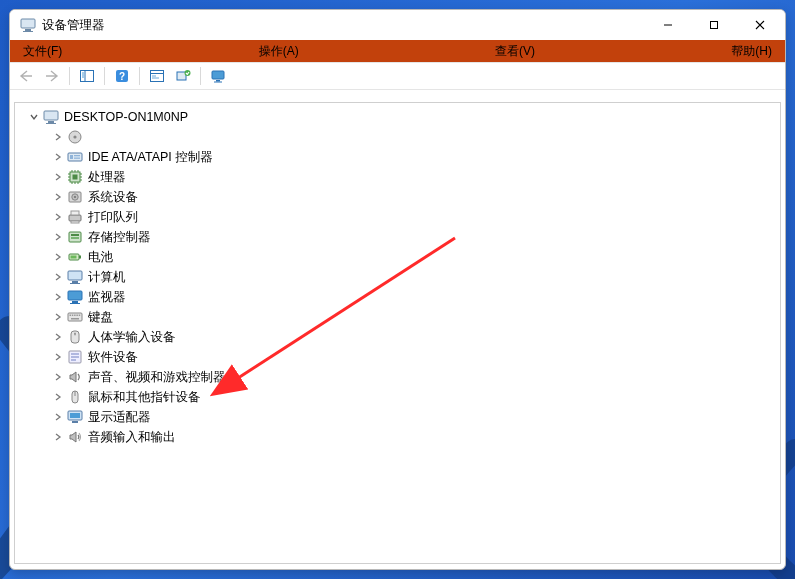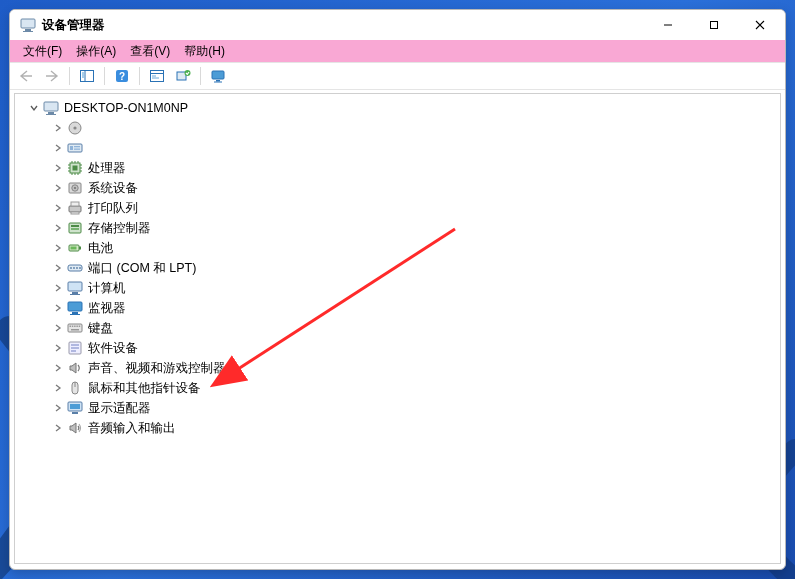--- a/index.html
+++ b/index.html
@@ -33,36 +33,37 @@
     height: 30px;
     display: flex;
     align-items: center;
     padding: 0 2px 0 10px;
     background: #ffffff;
   }
   .titlebar .app-icon {
     width: 16px; height: 16px; margin-right: 6px;
     display: inline-flex; align-items: center; justify-content: center;
   }
-  .titlebar .title { flex: 0 0 auto; font-size: 12.5px; color: #000; font-weight: bold; }
+  .titlebar .title { flex: 0 0 auto; font-size: 12.5px; color: #000; }
   .titlebar .spacer { flex: 1; }
   .win-controls { display: flex; height: 100%; }
   .win-btn {
     width: 46px; height: 30px;
     display: inline-flex; align-items: center; justify-content: center;
     color: #000;
   }
   
   .menubar {
     height: 22px;
     display: flex;
     align-items: center;
     padding: 0 6px;
-    gap: 0;
-    background: #f9a8d4;
+    gap: 12px;
+    background: #c2410c;
+    justify-content: space-between;
   }
   .menubar .menu-item {
     padding: 2px 7px;
     font-size: 12px;
     color: #000;
   }
   
   .toolbar {
     height: 28px;
     display: flex;
@@ -77,21 +78,21 @@
     width: 24px; height: 22px;
     display: inline-flex; align-items: center; justify-content: center;
     border: 1px solid transparent;
     border-radius: 2px;
   }
   .tb-btn.disabled { opacity: 0.45; }
   .tb-sep { width: 1px; height: 18px; background: #d9d9d9; margin: 0 3px; }
   
   .tree-wrap {
     flex: 1;
-    margin: 3px 4px 5px 4px;
+    margin: 12px 4px 5px 4px;
     border: 1px solid #cfcfcf;
     background: #ffffff;
     overflow: auto;
     position: relative;
   }
   .tree {
     padding: 4px 0;
     font-size: 12.5px;
     color: #000;
   }
@@ -273,20 +274,21 @@
               </svg>
             </span>
             <span class="dev-icon">
               <svg width="16" height="16" viewBox="0 0 16 16">
                 <rect x="1" y="4" width="14" height="8" rx="1" fill="#dfeaf3" stroke="#5a7fa8"></rect>
                 <rect x="3" y="6" width="3" height="4" fill="#8fb3d9"></rect>
                 <rect x="7" y="6" width="6" height="1.3" fill="#8fb3d9"></rect>
                 <rect x="7" y="8.5" width="6" height="1.3" fill="#8fb3d9"></rect>
               </svg>
             </span>
+            <span class="dev-label">IDE ATA/ATAPI 控制器</span>
           </div>
           <div class="tree-row">
             <span class="indent-child"></span>
             <span class="caret">
               <svg width="10" height="10" viewBox="0 0 10 10">
                 <path d="M3 2 L7 5 L3 8" fill="none" stroke="#7a7a7a" stroke-width="1.3"></path>
               </svg>
             </span>
             <span class="dev-icon">
               <svg width="16" height="16" viewBox="0 0 16 16">
@@ -376,38 +378,20 @@
           </div>
           <div class="tree-row">
             <span class="indent-child"></span>
             <span class="caret">
               <svg width="10" height="10" viewBox="0 0 10 10">
                 <path d="M3 2 L7 5 L3 8" fill="none" stroke="#7a7a7a" stroke-width="1.3"></path>
               </svg>
             </span>
             <span class="dev-icon">
               <svg width="16" height="16" viewBox="0 0 16 16">
-                <rect x="1" y="5" width="14" height="6" rx="2" fill="#dfeaf3" stroke="#5a7fa8"></rect>
-                <circle cx="4" cy="8" r="0.9" fill="#5a7fa8"></circle>
-                <circle cx="7" cy="8" r="0.9" fill="#5a7fa8"></circle>
-                <circle cx="10" cy="8" r="0.9" fill="#5a7fa8"></circle>
-                <circle cx="13" cy="8" r="0.9" fill="#5a7fa8"></circle>
-              </svg>
-            </span>
-            <span class="dev-label">端口 (COM 和 LPT)</span>
-          </div>
-          <div class="tree-row">
-            <span class="indent-child"></span>
-            <span class="caret">
-              <svg width="10" height="10" viewBox="0 0 10 10">
-                <path d="M3 2 L7 5 L3 8" fill="none" stroke="#7a7a7a" stroke-width="1.3"></path>
-              </svg>
-            </span>
-            <span class="dev-icon">
-              <svg width="16" height="16" viewBox="0 0 16 16">
                 <rect x="1" y="2" width="14" height="9" rx="1" fill="#cfe3f5" stroke="#5a7fa8"></rect>
                 <rect x="5" y="12" width="6" height="2" fill="#5a7fa8"></rect>
                 <rect x="3" y="14" width="10" height="1" fill="#5a7fa8"></rect>
               </svg>
             </span>
             <span class="dev-label">计算机</span>
           </div>
           <div class="tree-row">
             <span class="indent-child"></span>
             <span class="caret">
@@ -448,20 +432,35 @@
           </div>
           <div class="tree-row">
             <span class="indent-child"></span>
             <span class="caret">
               <svg width="10" height="10" viewBox="0 0 10 10">
                 <path d="M3 2 L7 5 L3 8" fill="none" stroke="#7a7a7a" stroke-width="1.3"></path>
               </svg>
             </span>
             <span class="dev-icon">
               <svg width="16" height="16" viewBox="0 0 16 16">
+                <rect x="4" y="2" width="8" height="12" rx="3" fill="#e5e5e5" stroke="#888"></rect>
+                <rect x="7.3" y="3.5" width="1.4" height="3" rx="0.7" fill="#888"></rect>
+              </svg>
+            </span>
+            <span class="dev-label">人体学输入设备</span>
+          </div>
+          <div class="tree-row">
+            <span class="indent-child"></span>
+            <span class="caret">
+              <svg width="10" height="10" viewBox="0 0 10 10">
+                <path d="M3 2 L7 5 L3 8" fill="none" stroke="#7a7a7a" stroke-width="1.3"></path>
+              </svg>
+            </span>
+            <span class="dev-icon">
+              <svg width="16" height="16" viewBox="0 0 16 16">
                 <rect x="2" y="2" width="12" height="12" rx="1" fill="#eef" stroke="#99a"></rect>
                 <rect x="4" y="4" width="8" height="2" fill="#b0b7e0"></rect>
                 <rect x="4" y="7" width="8" height="2" fill="#b0b7e0"></rect>
                 <rect x="4" y="10" width="5" height="2" fill="#b0b7e0"></rect>
               </svg>
             </span>
             <span class="dev-label">软件设备</span>
           </div>
           <div class="tree-row">
             <span class="indent-child"></span>

